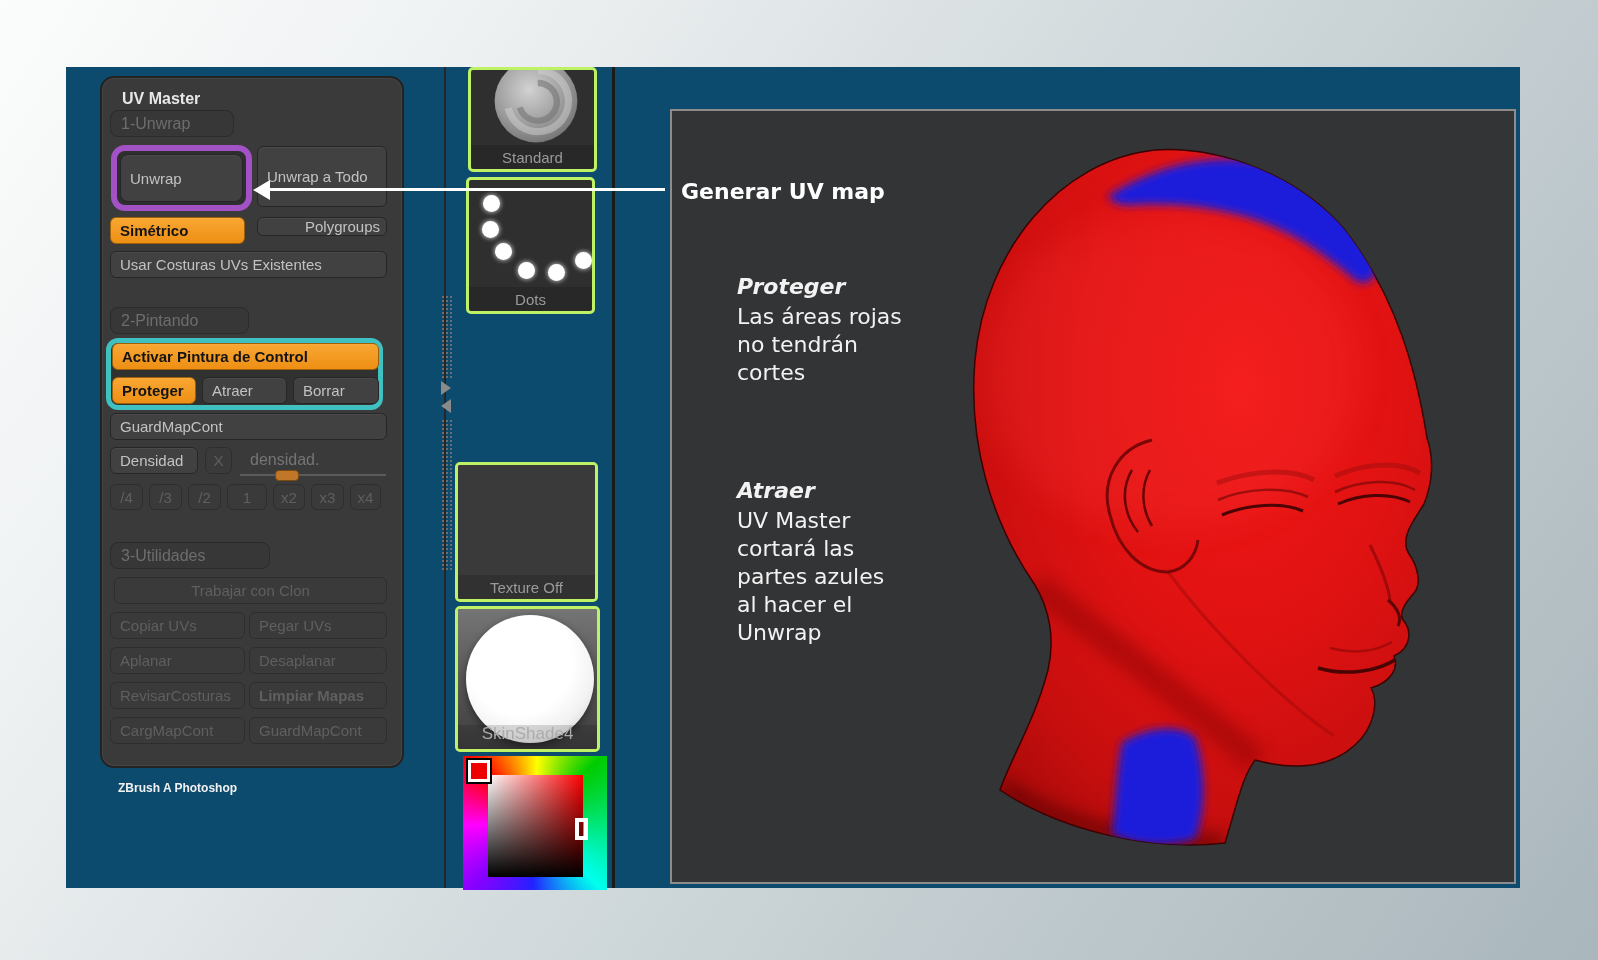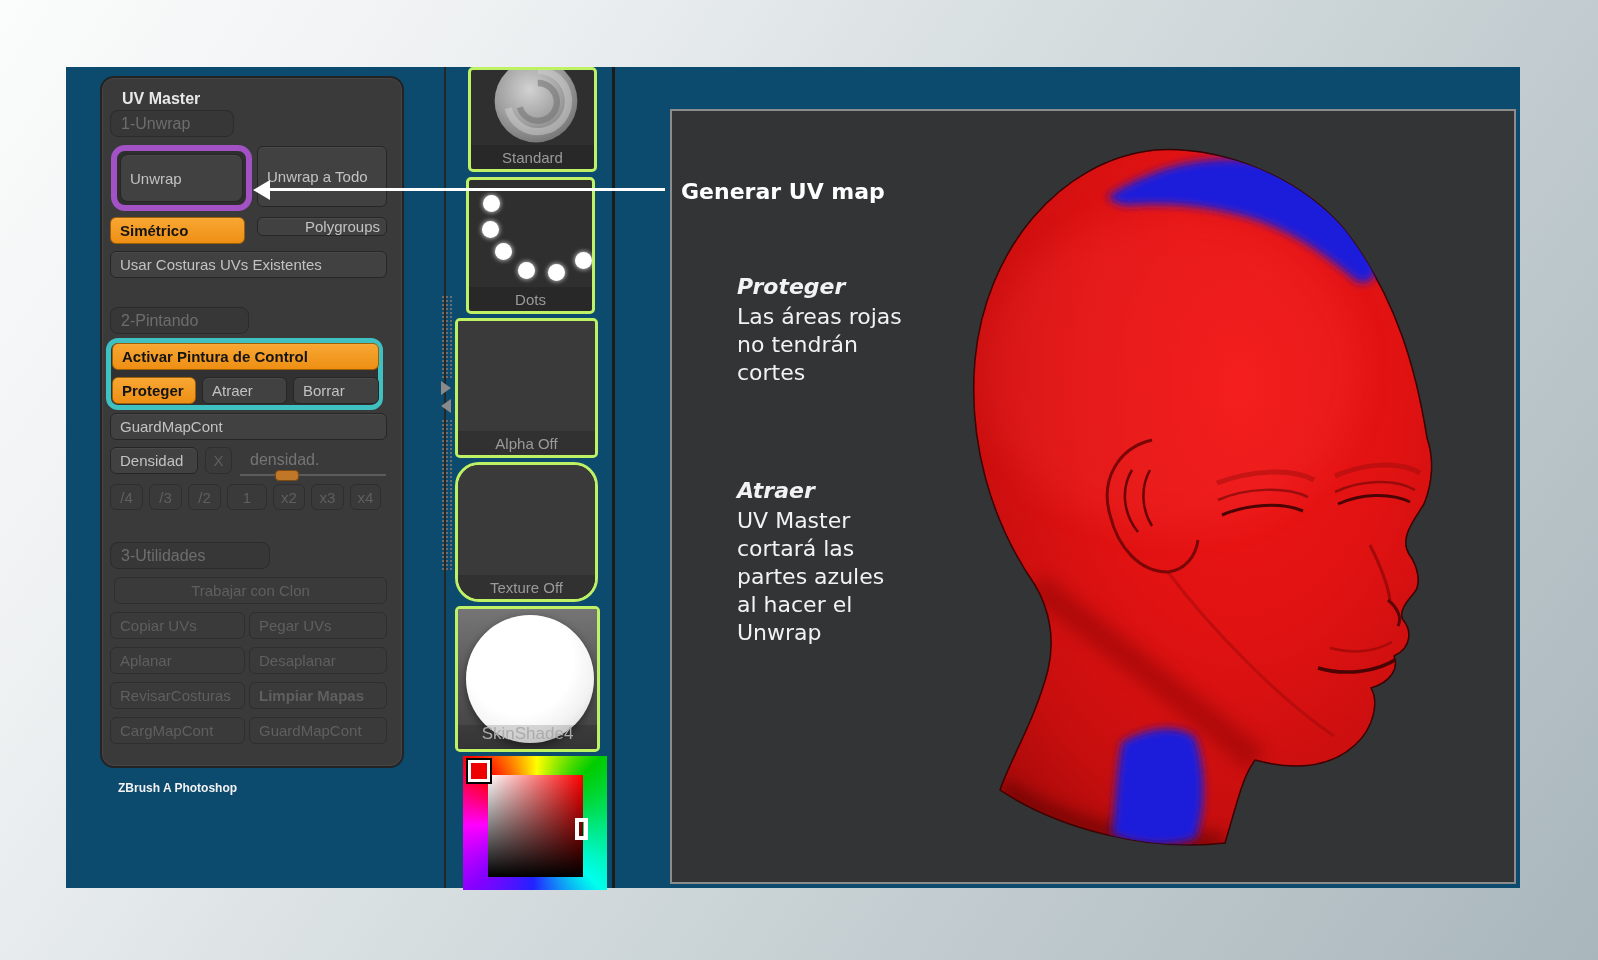--- a/index.html
+++ b/index.html
@@ -190,27 +190,22 @@
       <div class="dot" style="left:13px;top:41px;"></div>
       <div class="dot" style="left:26px;top:63px;"></div>
       <div class="dot" style="left:49px;top:82px;"></div>
       <div class="dot" style="left:79px;top:84px;"></div>
       <div class="dot" style="left:106px;top:72px;"></div>
     </div>
     <div class="label-bar"></div>
     <div class="tile-label">Dots</div>
   </div>
 
-  <div class="tile" style="left:389px;top:251px;width:143px;height:140px;">
-    <div class="alpha-inner"></div>
-    <div class="label-bar"></div>
-    <div class="tile-label">Alpha Off</div>
-  </div>
-
-  <div class="tile" style="left:389px;top:395px;width:143px;height:140px;border-radius:24px;">
+
+  <div class="tile" style="left:389px;top:395px;width:143px;height:140px;">
     <div class="alpha-inner"></div>
     <div class="label-bar"></div>
     <div class="tile-label">Texture Off</div>
   </div>
 
   <div class="tile" style="left:389px;top:539px;width:145px;height:146px;">
     <div class="skin-bg"></div>
     <div class="skin-sphere"></div>
     <div class="label-bar"></div>
     <div class="tile-label skin-label">SkinShade4</div>

